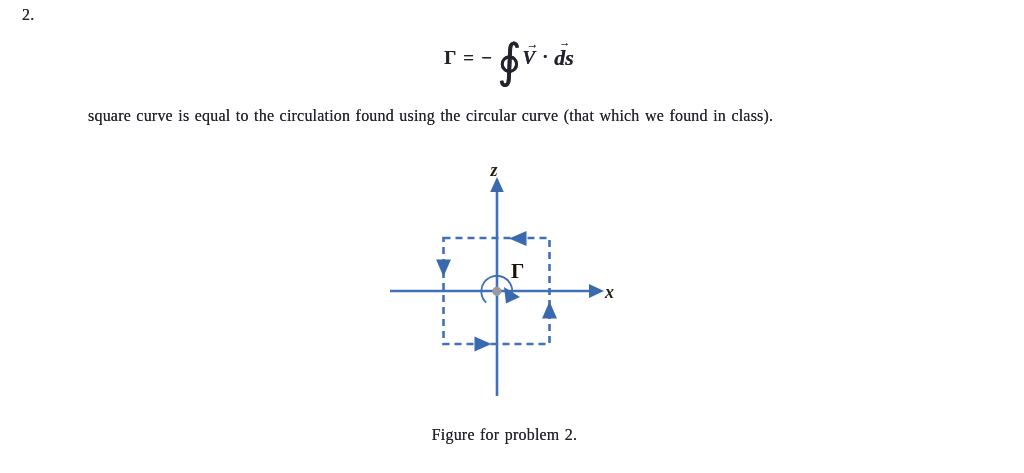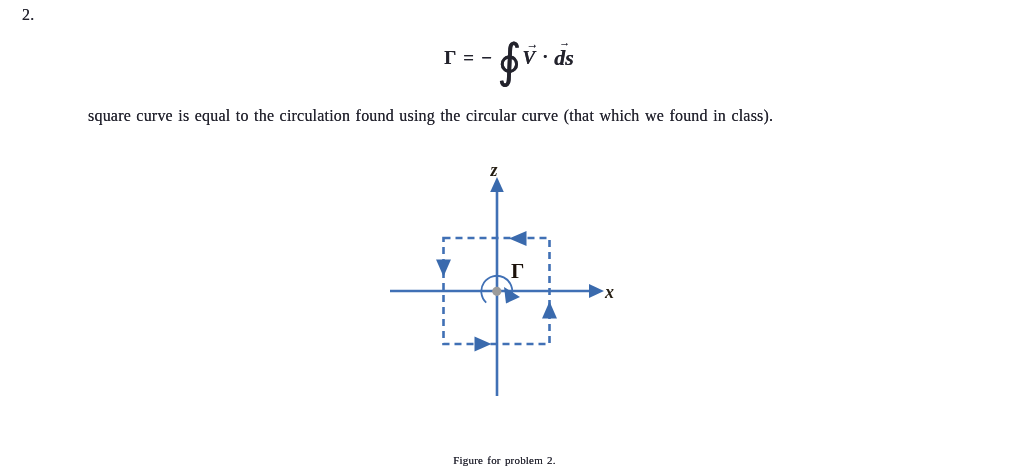--- a/index.html
+++ b/index.html
@@ -60,25 +60,24 @@
 
   .figure-svg { position: absolute; left: 370px; top: 150px; }
   .axis-label { font-family: "Liberation Serif", serif; font-style: italic; font-weight: 700; font-size: 18px; fill: #241d12; }
   .gamma-label { font-family: "Liberation Serif", serif; font-weight: 700; font-size: 21px; fill: #1c120a; }
 
   .caption {
     position: absolute;
     left: 0; top: 426px;
     width: 1009px;
     text-align: center;
-    font-size: 11px;
+    font-size: 16px;
     letter-spacing: 0.2px;
     word-spacing: 1.2px;
     text-shadow: 0 0 0.6px rgba(32,32,52,0.8);
-    margin-top: 28px;
   }
 </style>
 </head>
 <body>
 
 <div class="page">
 
   <div class="txt problem-number">2.</div>
 
   <div class="equation">

